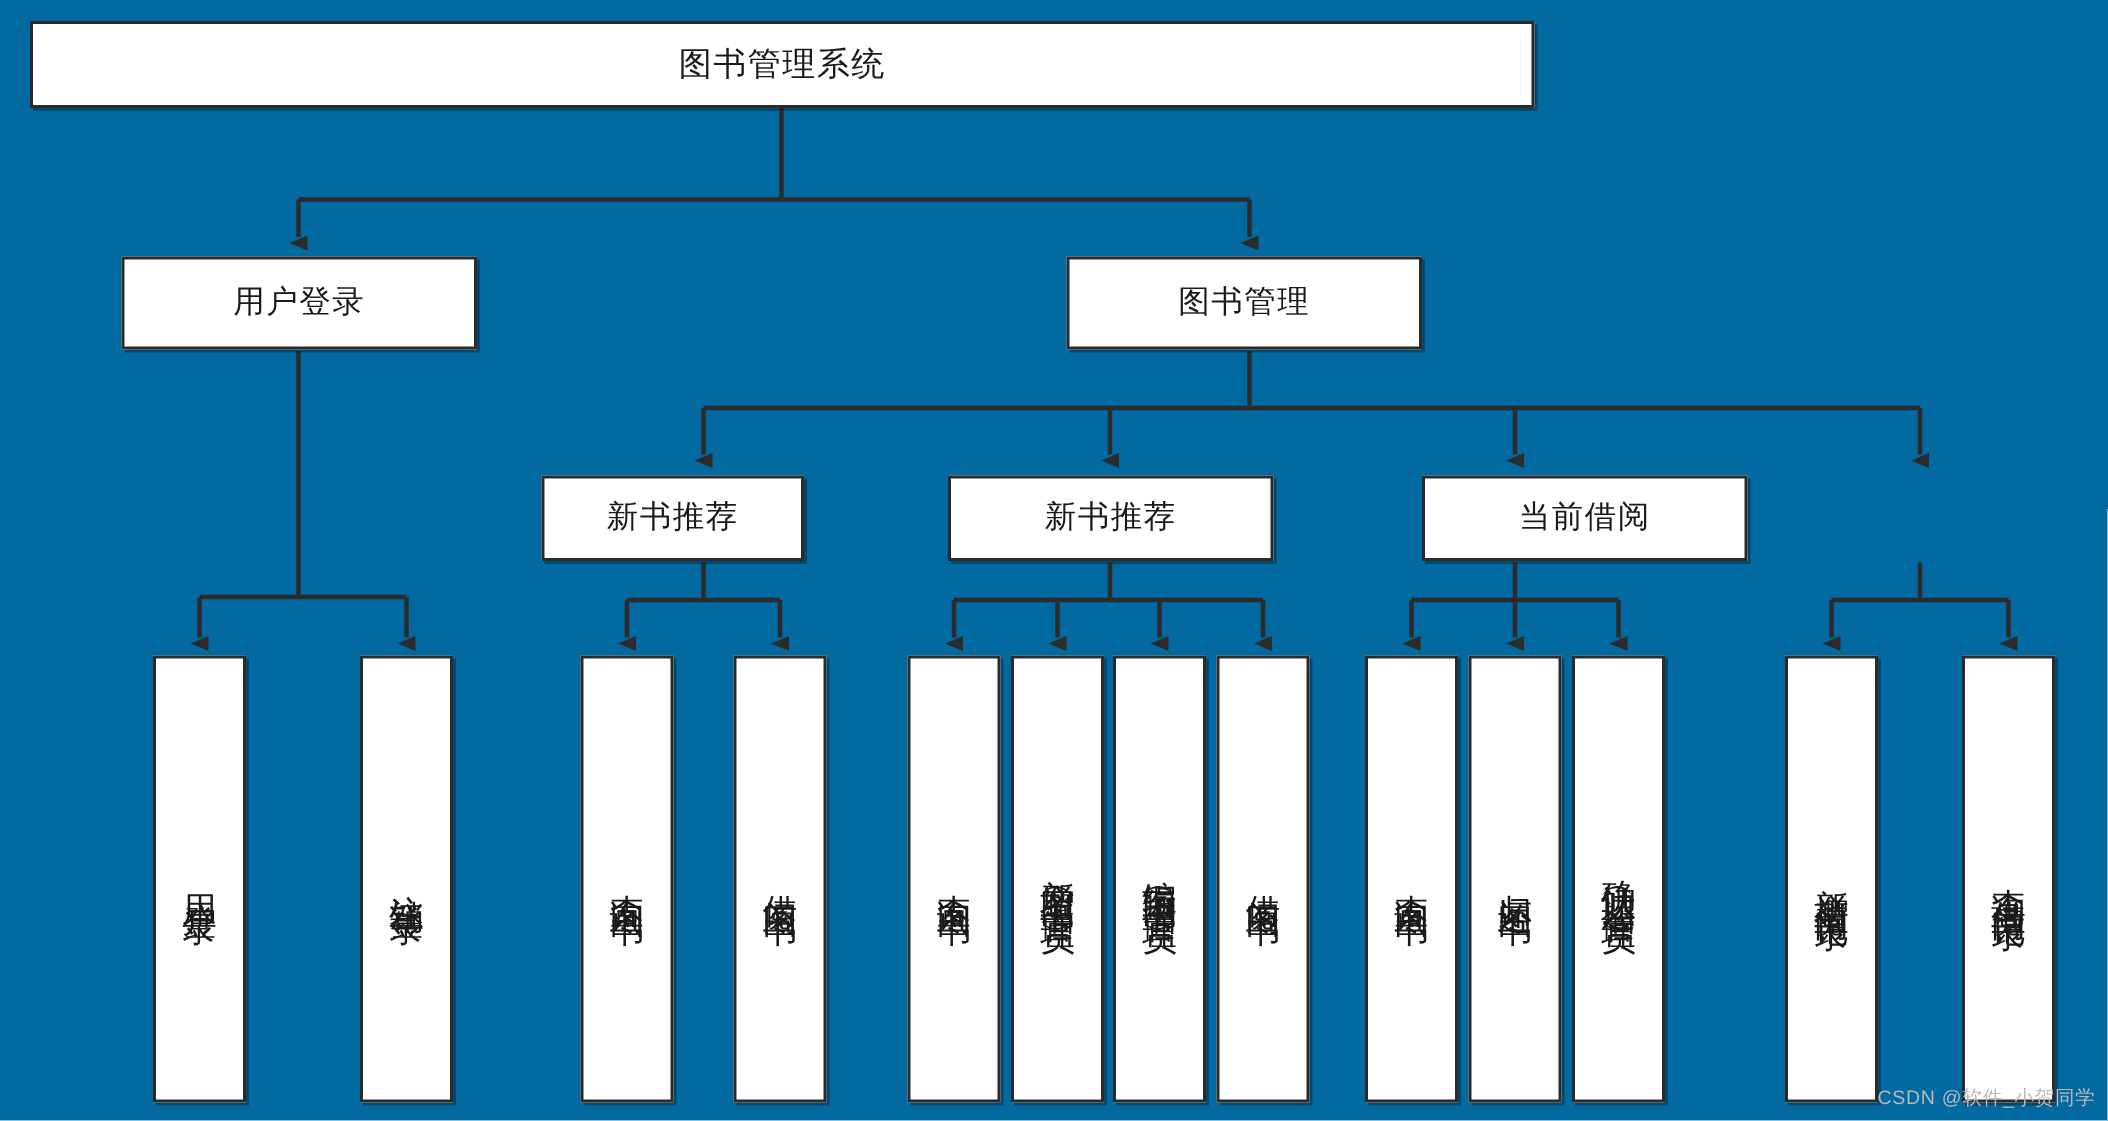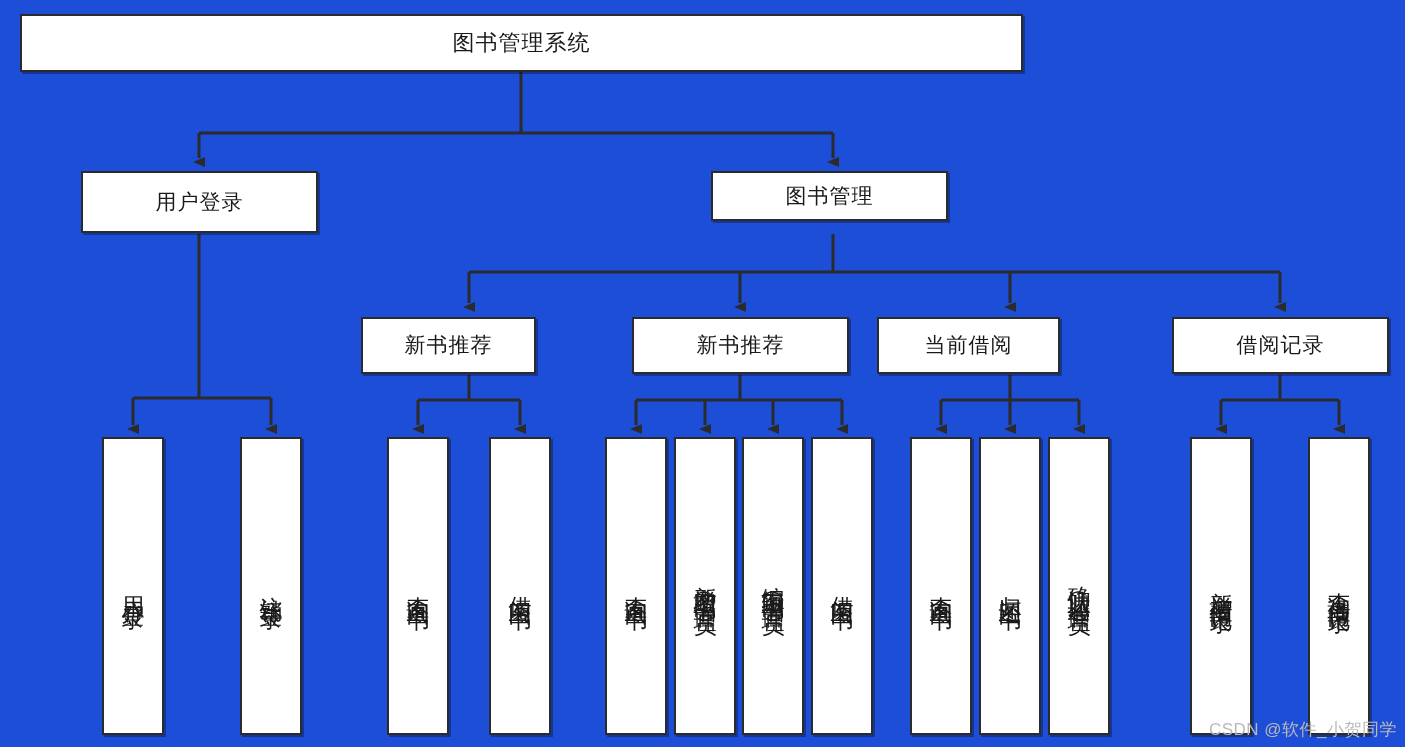--- a/index.html
+++ b/index.html
@@ -7,21 +7,21 @@
     padding: 0;
     background: #ffffff;
   }
   body {
     font-family: "Liberation Sans", "DejaVu Sans", sans-serif;
   }
   #canvas {
     position: relative;
     width: 1405px;
     height: 747px;
-    background: #1d4ed8;
+    background: #0369a1;
     overflow: hidden;
   }
   svg#wires {
     position: absolute;
     left: 0;
     top: 0;
     width: 1405px;
     height: 747px;
   }
   .node {
@@ -56,21 +56,21 @@
     text-orientation: upright;
     font-size: 23px;
     letter-spacing: 4px;
     white-space: nowrap;
     line-height: 1;
   }
   .watermark {
     position: absolute;
     right: 8px;
     bottom: 6px;
-    font-size: 17px;
+    font-size: 13px;
     color: #b9b9b9;
     letter-spacing: 0.5px;
     z-index: 6;
     font-family: "Liberation Sans", "DejaVu Sans", sans-serif;
   }
 </style>
 </head>
 <body>
 
 <div id="canvas">
@@ -125,35 +125,32 @@
     </g>
   </svg>
 
   <div class="node root h" style="left:20px; top:14px; width:1003px; height:58px;">
     <span class="label">图书管理系统</span>
   </div>
 
   <div class="node h" style="left:81px; top:171px; width:237px; height:62px;">
     <span class="label">用户登录</span>
   </div>
-  <div class="node h" style="left:711px; top:171px; width:237px; height:50px;">
+  <div class="node h" style="left:711px; top:171px; width:237px; height:62px;">
     <span class="label">图书管理</span>
   </div>
 
   <div class="node h" style="left:361px; top:317px; width:175px; height:57px;">
     <span class="label">新书推荐</span>
   </div>
   <div class="node h" style="left:632px; top:317px; width:217px; height:57px;">
     <span class="label">新书推荐</span>
   </div>
-  <div class="node h" style="left:877px; top:317px; width:183px; height:57px;">
+  <div class="node h" style="left:948px; top:317px; width:217px; height:57px;">
     <span class="label">当前借阅</span>
-  </div>
-  <div class="node h" style="left:1172px; top:317px; width:217px; height:57px;">
-    <span class="label">借阅记录</span>
   </div>
 
   <div class="node v" style="left:102px; top:437px; width:62px; height:298px;">
     <span class="label">用户登录</span>
   </div>
   <div class="node v" style="left:240px; top:437px; width:62px; height:298px;">
     <span class="label">注销登录</span>
   </div>
 
   <div class="node v" style="left:387px; top:437px; width:62px; height:298px;">

